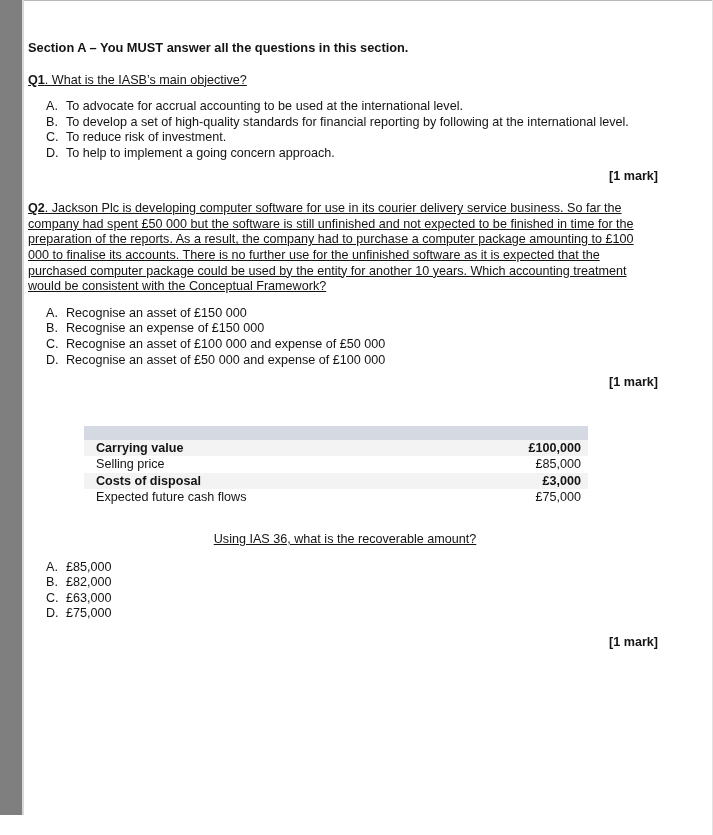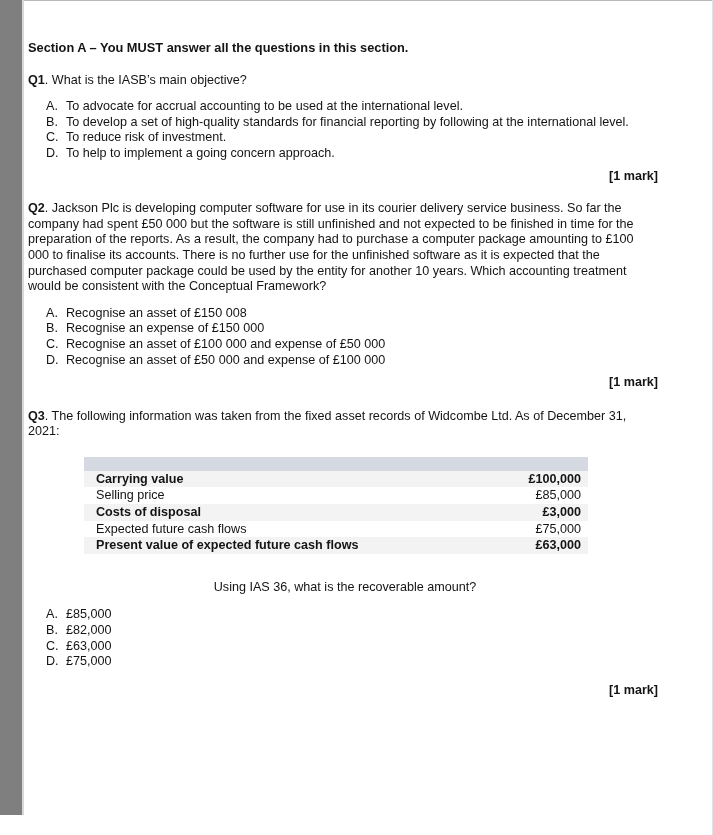--- a/index.html
+++ b/index.html
@@ -70,20 +70,21 @@
     line-height: 15.6px;
   }
   .section-title {
     font-weight: bold;
     font-size: 12.8px;
     margin: 0 0 17px 0;
   }
   .qpara {
     margin: 0;
     text-align: left;
+    text-decoration: underline;
   }
   .qpara .qnum { font-weight: bold; }
   .opts {
     list-style: none;
     margin: 11px 0 0 0;
     padding: 0 0 0 18px;   
   }
   .opts li {
     display: flex;
     align-items: flex-start;
@@ -178,21 +179,21 @@
     </div>
 
     <div class="gap-q2"></div>
 
     <div>
       <p class="qpara"><span class="qnum">Q2</span><span>. Jackson Plc is developing computer software for use in its courier delivery service business. So far the company had spent £50 000 but the software is still unfinished and not expected to be finished in time for the preparation of the reports. As a result, the company had to purchase a computer package amounting to £100 000 to finalise its accounts. There is no further use for the unfinished software as it is expected that the purchased computer package could be used by the entity for another 10 years. Which accounting treatment would be consistent with the Conceptual Framework?</span></p>
 
       <ul class="opts">
         <li>
           <span class="lbl">A.</span>
-          <span class="txt">Recognise an asset of £150 008</span>
+          <span class="txt">Recognise an asset of £150 000</span>
         </li>
         <li>
           <span class="lbl">B.</span>
           <span class="txt">Recognise an expense of £150 000</span>
         </li>
         <li>
           <span class="lbl">C.</span>
           <span class="txt">Recognise an asset of £100 000 and expense of £50 000</span>
         </li>
         <li>
@@ -200,21 +201,20 @@
           <span class="txt">Recognise an asset of £50 000 and expense of £100 000</span>
         </li>
       </ul>
 
       <div class="mark">[1 mark]</div>
     </div>
 
     <div class="gap-q3"></div>
 
     <div>
-      <p class="qpara"><span class="qnum">Q3</span><span>. The following information was taken from the fixed asset records of Widcombe Ltd. As of December 31, 2021:</span></p>
 
       <div class="tablewrap">
         <table class="fin">
           <thead>
             <tr>
               <th></th>
               <th></th>
             </tr>
           </thead>
           <tbody>
@@ -227,24 +227,20 @@
               <td class="value">£85,000</td>
             </tr>
             <tr class="striped">
               <td class="label">Costs of disposal</td>
               <td class="value">£3,000</td>
             </tr>
             <tr>
               <td class="label">Expected future cash flows</td>
               <td class="value">£75,000</td>
             </tr>
-            <tr class="striped">
-              <td class="label">Present value of expected future cash flows</td>
-              <td class="value">£63,000</td>
-            </tr>
           </tbody>
         </table>
       </div>
 
       <p class="qpara q3-question">Using IAS 36, what is the recoverable amount?</p>
 
       <ul class="opts q3-opts">
         <li>
           <span class="lbl">A.</span>
           <span class="txt">£85,000</span>

